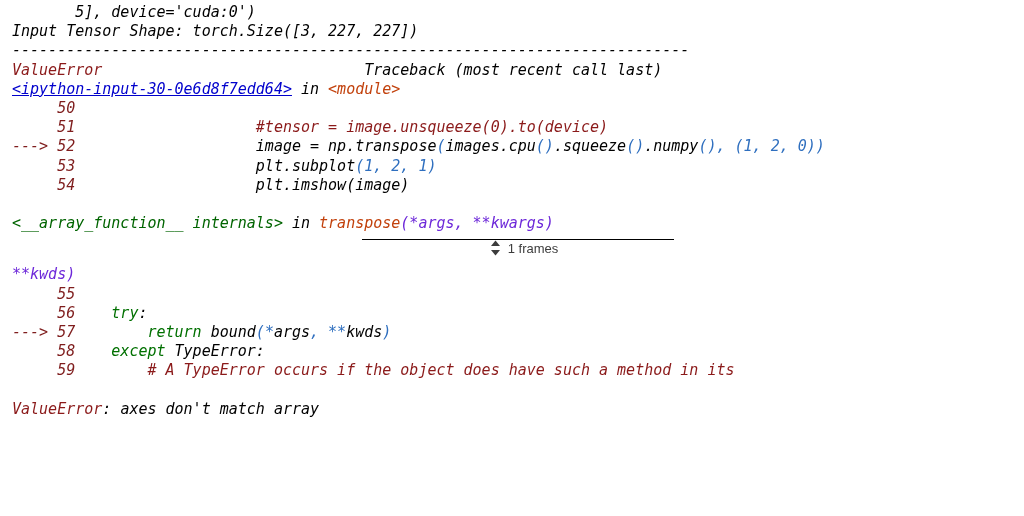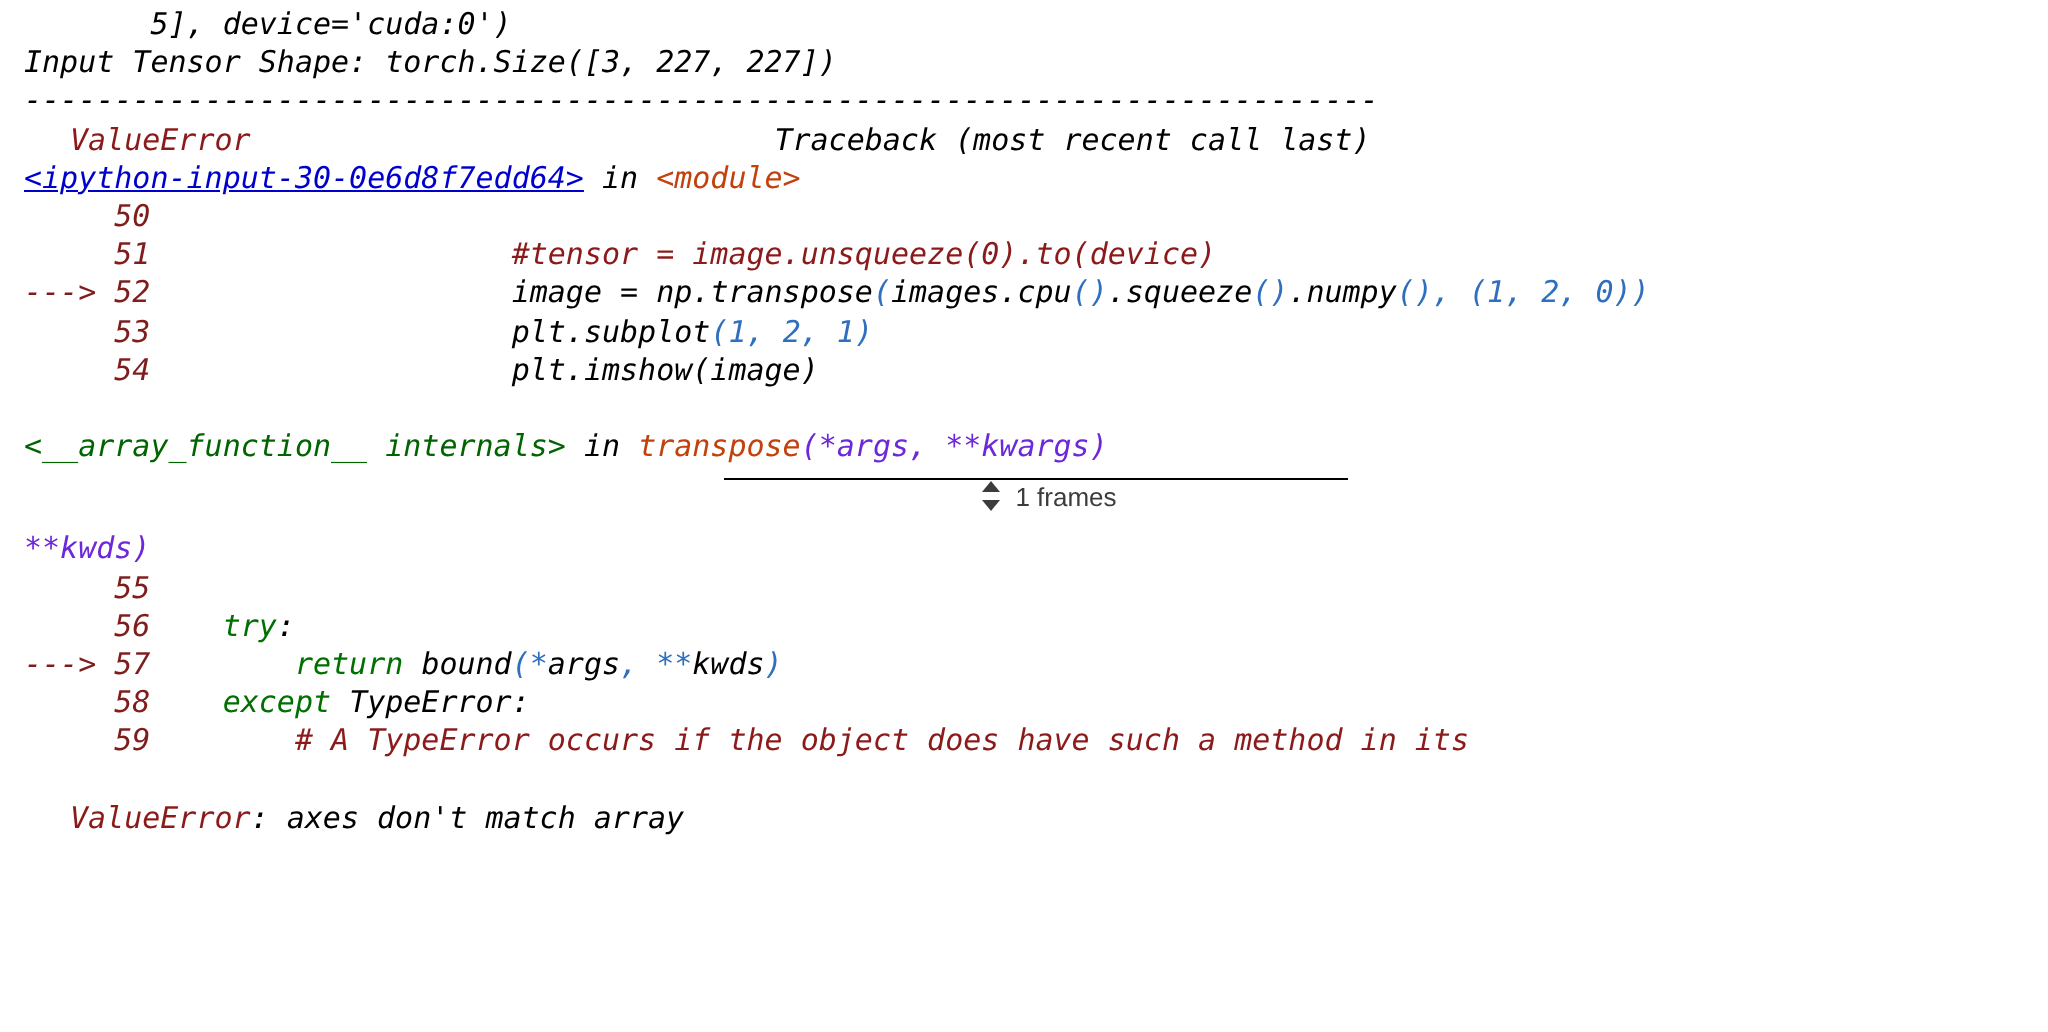--- a/index.html
+++ b/index.html
@@ -33,21 +33,21 @@
     font-style: italic;
   }
   pre.tb-line.wrap {
     white-space: pre-wrap;
     word-break: break-all;
   }
   .blank-line { height: 19.2px; }
 
   
   .c-black   { color: #000000; }
-  .c-err     { color: #8b1a1a; margin-left: 23px; }
+  .c-err     { color: #8b1a1a; }
   .c-green   { color: #006400; }
   .c-gnum    { color: #7f1d1d; }
   .c-comment { color: #8b1a1a; }
   .c-blue    { color: #6d28d9; }
   .c-steel   { color: #c2410c; }
   .c-num     { color: #2f6fbf; }
   .c-link    { color: #0000cc; text-decoration: underline; }
   .c-kw      { color: #007000; }
 
   .dash-rule {

